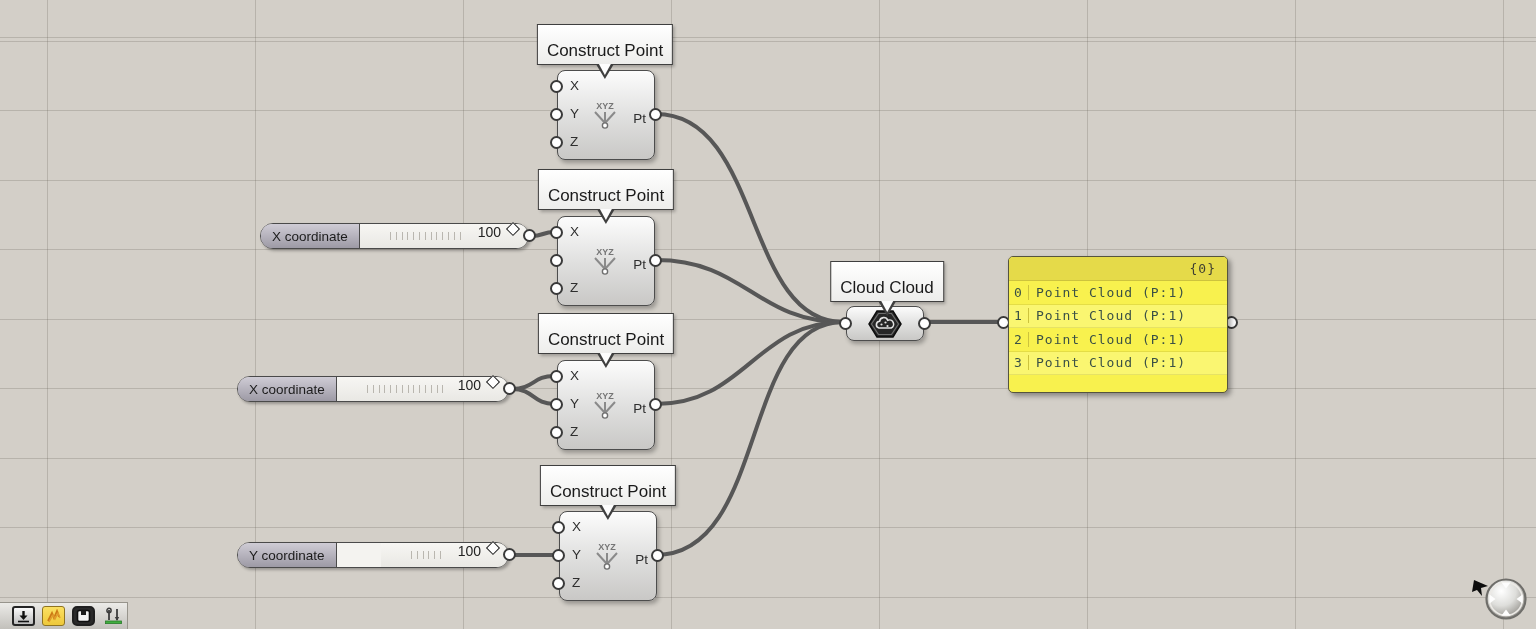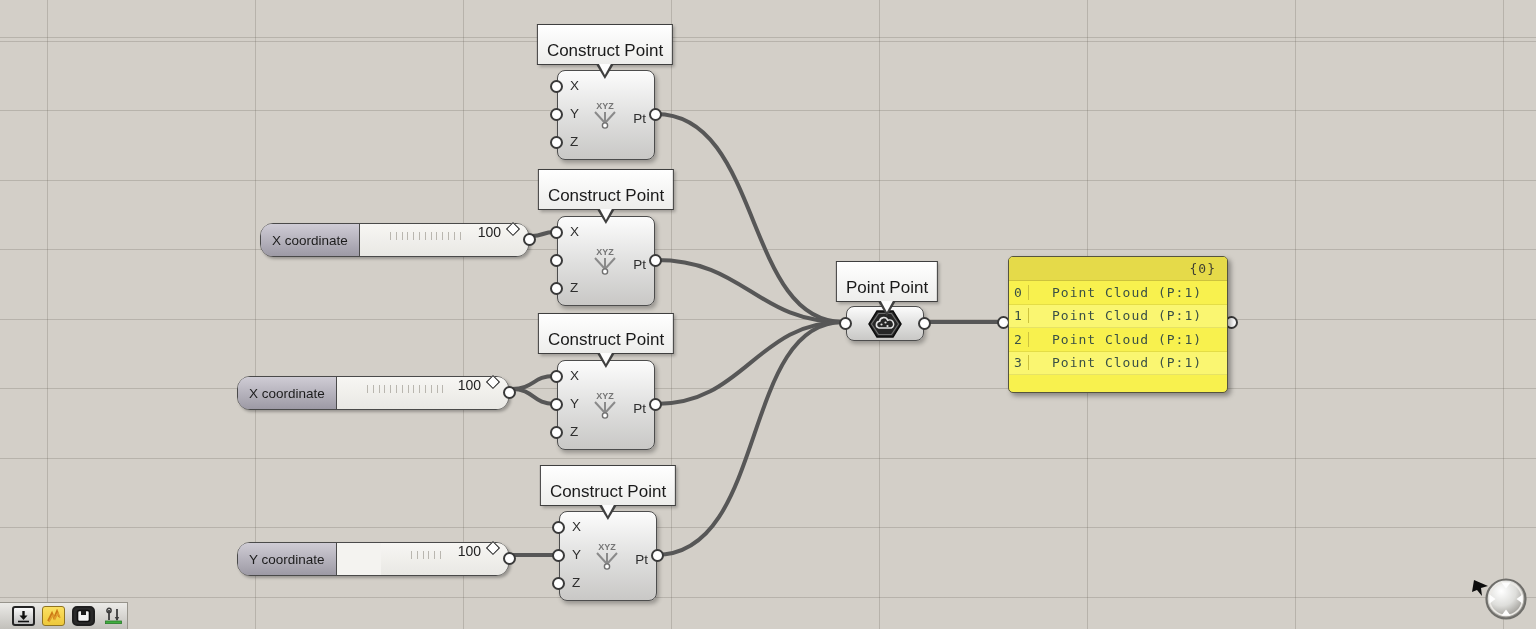--- a/index.html
+++ b/index.html
@@ -43,21 +43,21 @@
   .cp{width:96px;height:88px;}
   .cp .io-label{position:absolute;font-size:13.5px;color:#2e2e2e;}
   .cp .in-x{left:12px;top:7px;} .cp .in-y{left:12px;top:35px;} .cp .in-z{left:12px;top:63px;}
   .cp .out-pt{right:8px;top:40px;}
   .cp .nub.i1{left:-8px;top:9px;} .cp .nub.i2{left:-8px;top:37px;} .cp .nub.i3{left:-8px;top:65px;}
   .cp .nub.o1{right:-8px;top:37px;}
   .cp .xyz{position:absolute;left:31px;top:28px;}
 
   
   .slider{
-    position:absolute;height:34px;border:1.5px solid #4a4a4a;border-radius:13px;
+    position:absolute;height:26px;border:1.5px solid #4a4a4a;border-radius:13px;
     background:#f4f3f0;box-shadow:2px 2px 3px rgba(0,0,0,.28);
     display:flex;z-index:4;box-sizing:border-box;
   }
   .slider .name{
     background:linear-gradient(180deg,#cfccd5,#9d9aa5);
     border-right:1.5px solid #4a4a4a;border-radius:11px 0 0 11px;
     padding:0 11px;display:flex;align-items:center;
     font-size:13.5px;color:#1c1c1c;white-space:nowrap;
   }
   .slider .track{
@@ -88,21 +88,21 @@
     font-family:"DejaVu Sans Mono","Liberation Mono",monospace;font-size:13px;color:#3a5046;
     box-sizing:border-box;
   }
   .panel .hdr{
     height:23px;background:#e5da49;display:flex;justify-content:flex-end;align-items:center;
     padding-right:11px;color:#3f3f32;letter-spacing:1px;border-bottom:1px solid #cdc33d;
   }
   .panel .prow{height:22.5px;display:flex;align-items:center;border-bottom:1px solid rgba(90,85,20,.12);letter-spacing:1px;}
   .panel .prow:nth-child(odd){background:rgba(255,255,180,.35);}
   .panel .idx{width:19px;text-align:center;border-right:1px solid #cdc33d;flex:0 0 auto;}
-  .panel .txt{padding-left:7px;white-space:nowrap;margin-left:16px;}
+  .panel .txt{padding-left:7px;white-space:nowrap;}
   .panel-nub-in{position:absolute;left:997px;top:316px;}
   .panel-nub-out{position:absolute;left:1225px;top:316px;}
   .panel-nub-in .nub,.panel-nub-out .nub{position:static;display:block;}
 
   
   .statusbar{
     position:absolute;left:0;bottom:0;width:128px;height:27px;
     background:linear-gradient(180deg,#ecebe8,#c2c0bb);
     border-top:1px solid #97948c;border-right:1px solid #97948c;
     display:flex;align-items:center;gap:7px;padding-left:12px;box-sizing:border-box;z-index:7;
@@ -131,21 +131,21 @@
     <path d="M532,236 C543,236 543,232 554,232"></path>
     <path d="M512,389 C534,389 533,376 554,376"></path>
     <path d="M512,389 C534,389 533,404 554,404"></path>
     <path d="M512,555 C534,555 533,555 554,555"></path>
   </svg>
 
   <div class="callout" style="left:605px;top:24px;"><span>Construct Point</span></div>
   <div class="callout" style="left:606px;top:169px;"><span>Construct Point</span></div>
   <div class="callout" style="left:606px;top:313px;"><span>Construct Point</span></div>
   <div class="callout" style="left:608px;top:465px;"><span>Construct Point</span></div>
-  <div class="callout" style="left:887px;top:261px;"><span>Point Point</span></div>
+  <div class="callout" style="left:887px;top:261px;"><span>Cloud Cloud</span></div>
 
   <div class="gh-comp cp" style="left:557px;top:70px;">
     <span class="io-label in-x">X</span>
     <span class="io-label in-y">Y</span>
     <span class="io-label in-z">Z</span>
     <span class="io-label out-pt">Pt</span>
     <svg class="xyz" width="32" height="32">
       <text x="16" y="10" text-anchor="middle" font-size="9" font-weight="bold" fill="#757575">XYZ</text>
       <path d="M6,13 L16,24 M16,13 L16,24 M26,13 L16,24" stroke="#8a8a8a" stroke-width="2" fill="none"></path>
       <circle cx="16" cy="26.5" r="2.6" fill="#fff" stroke="#6f6f6f" stroke-width="1.4"></circle>

